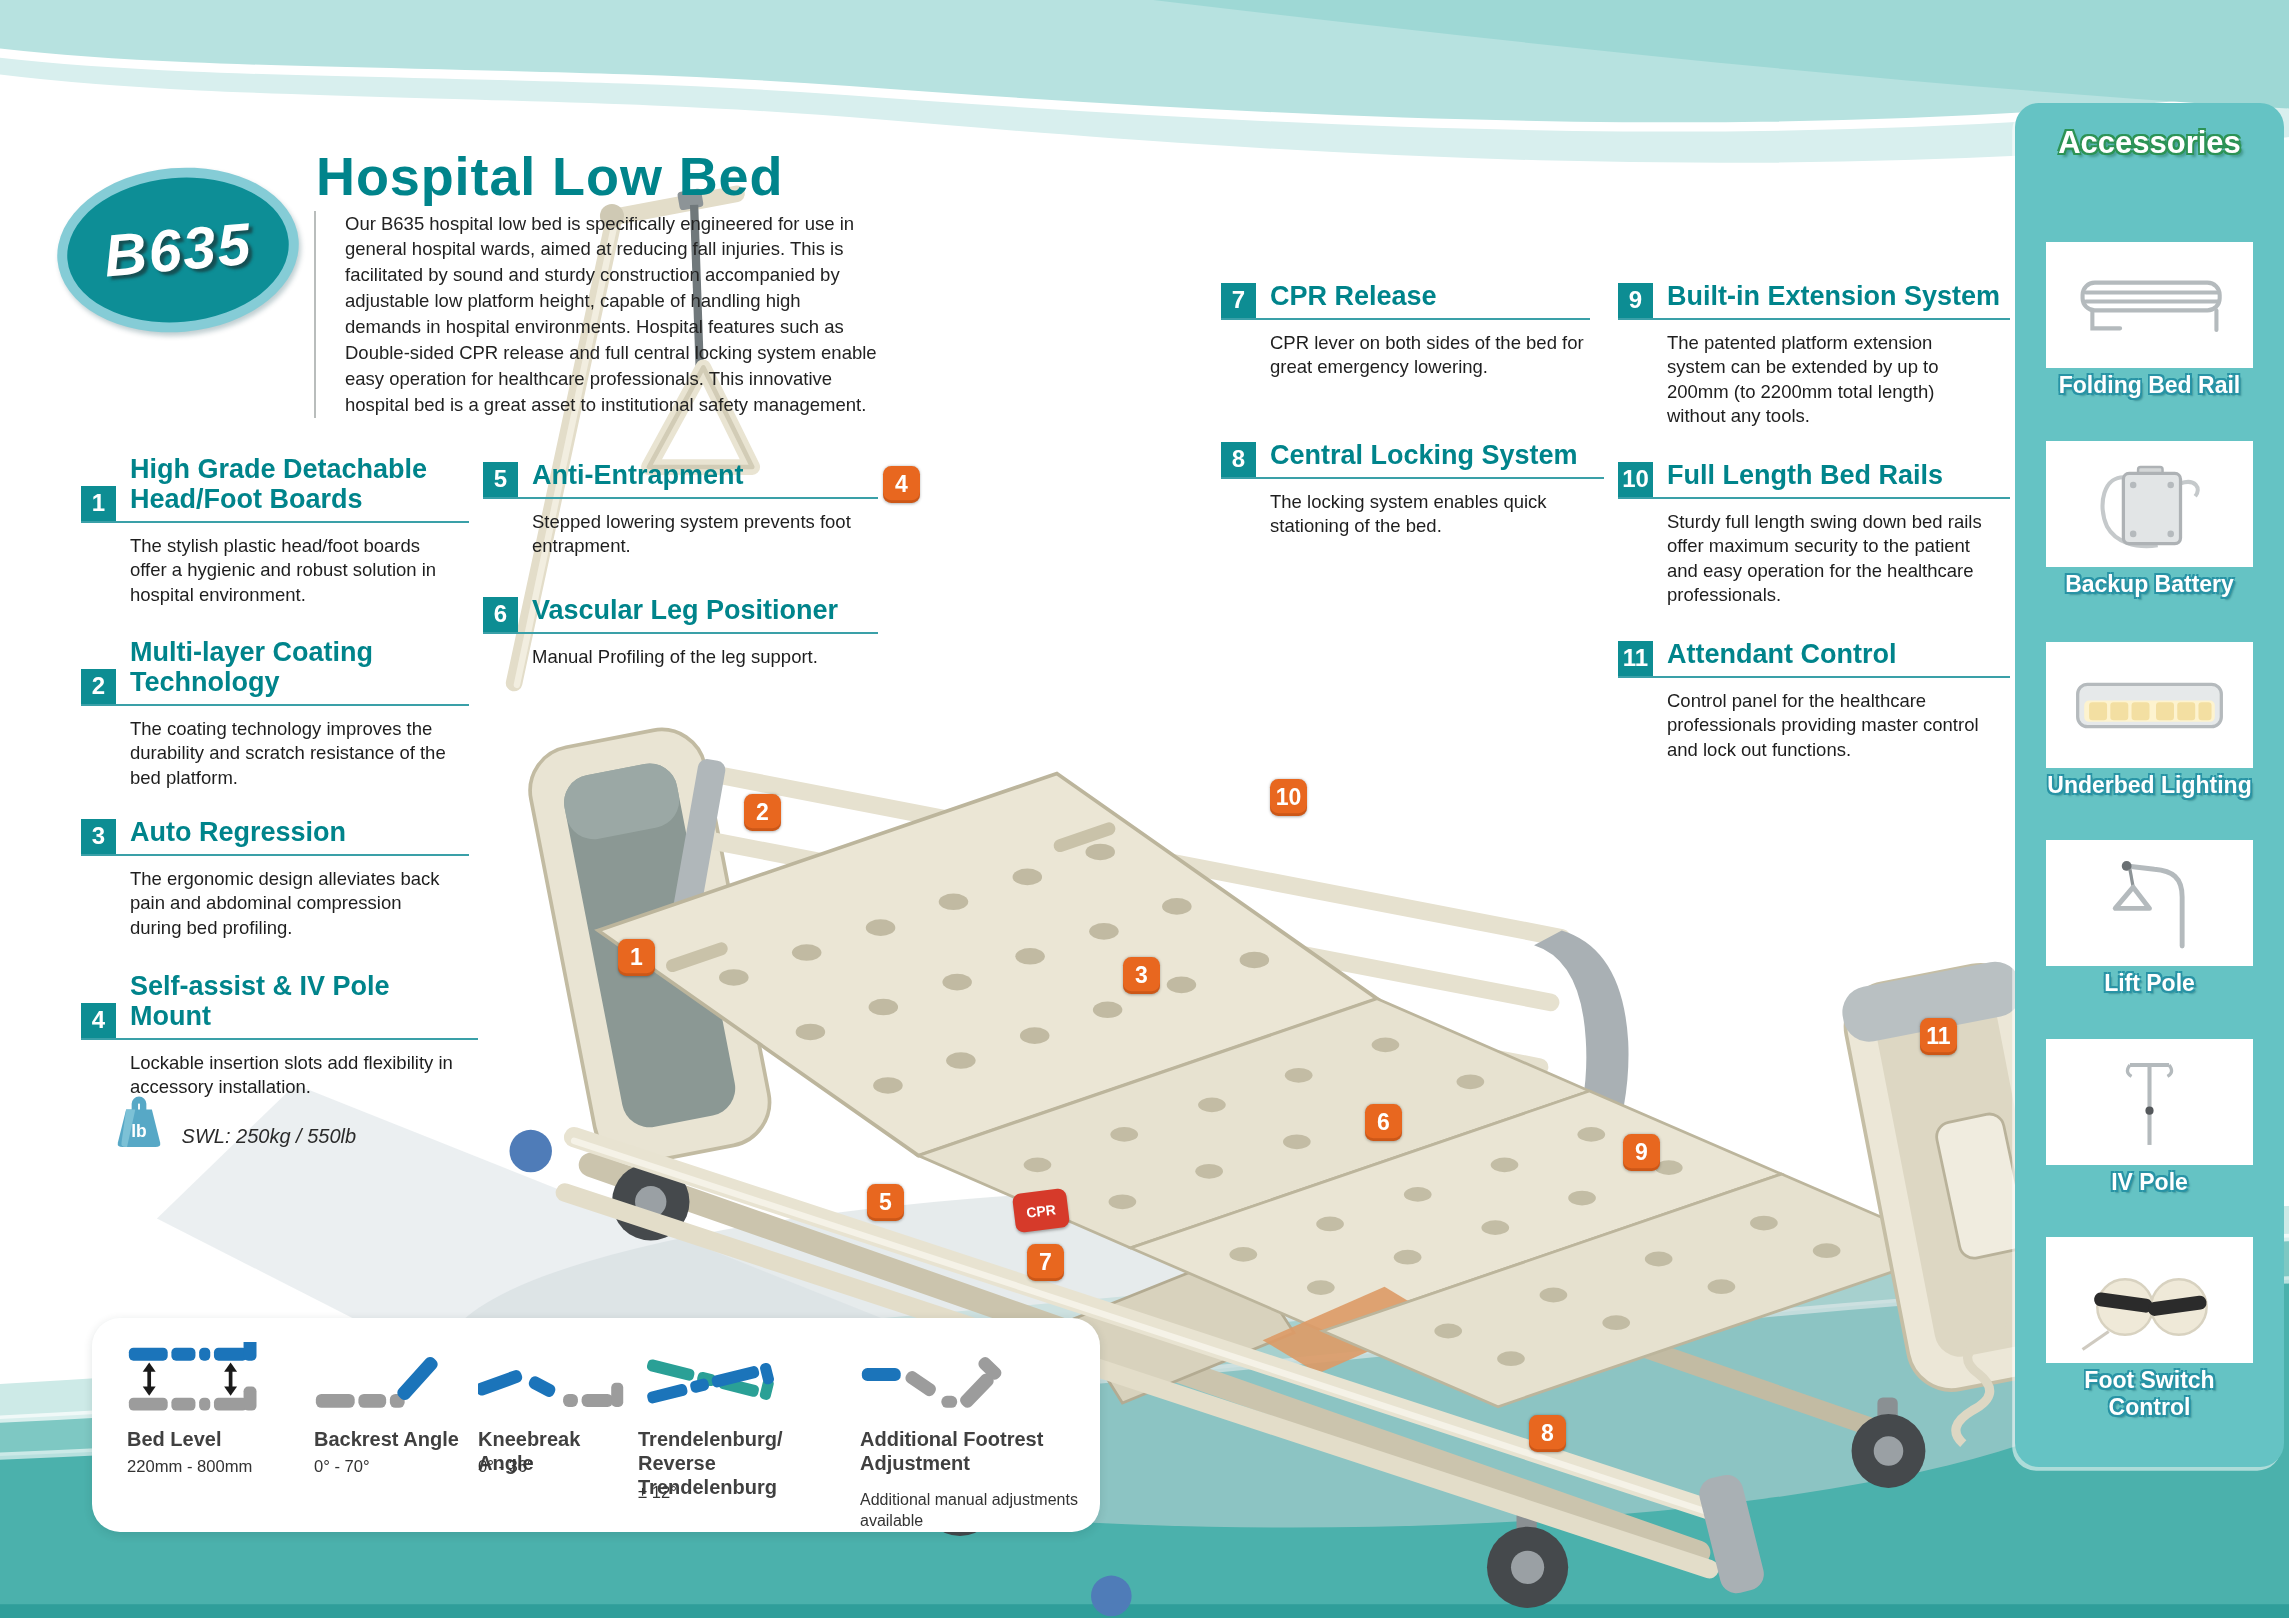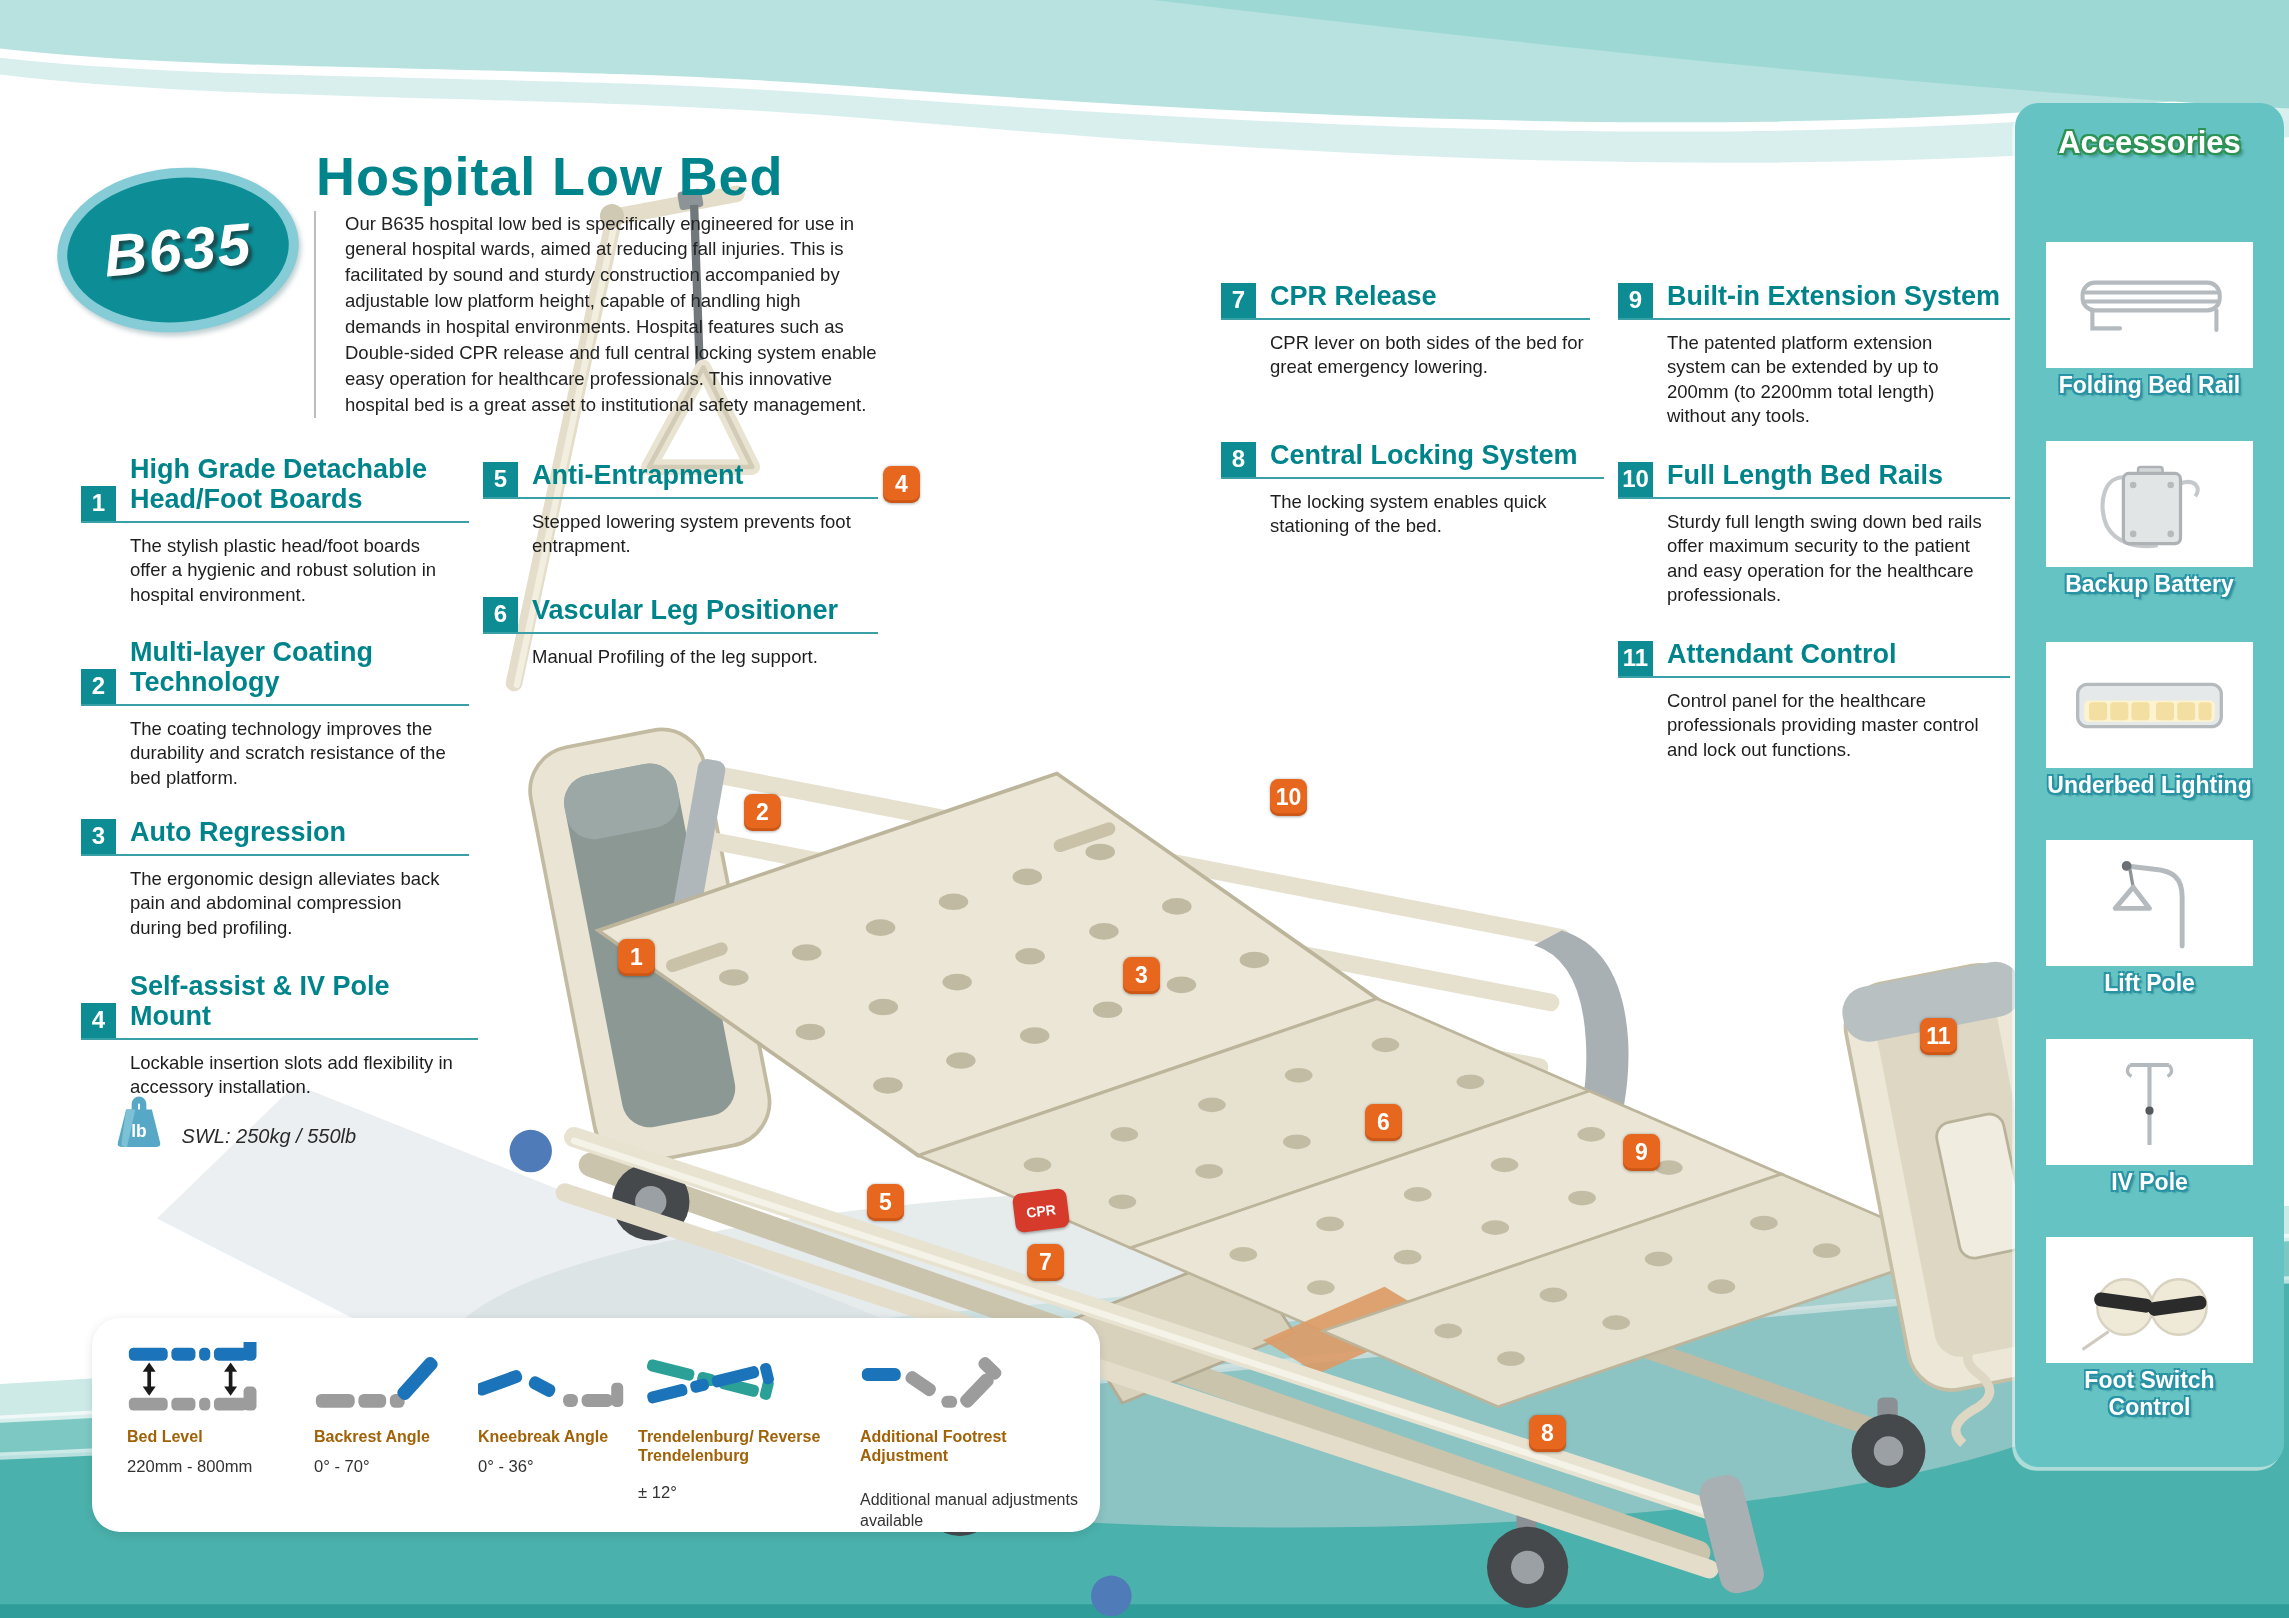--- a/index.html
+++ b/index.html
@@ -57,21 +57,21 @@
   .acc-card{position:absolute;left:31px;width:207px;}
   .acc-img{width:207px;height:126px;background:#ffffff;display:flex;align-items:center;justify-content:center;}
   .acc-label{margin-top:3.7px;text-align:center;color:#ffffff;font-size:23px;font-weight:bold;
           text-shadow:-1.8px -1.8px 0 #2893a5,1.8px -1.8px 0 #2893a5,-1.8px 1.8px 0 #2893a5,1.8px 1.8px 0 #2893a5,2.8px 2.8px 1.8px rgba(0,70,80,.35);}
 
   
   .spec-box{position:absolute;left:92px;top:1318px;width:1008px;height:214px;z-index:4;
           background:#ffffff;border-radius:28px;box-shadow:0 2.8px 9.2px rgba(0,40,40,.12);}
   .spec-item{position:absolute;top:0;height:100%;}
   .spec-icon{position:absolute;top:24px;left:0;}
-  .spec-title{position:absolute;top:109px;left:0;font-size:16px;font-weight:bold;color:#a16207;line-height:1.2;}
+  .spec-title{position:absolute;top:109px;left:0;font-size:20px;font-weight:bold;color:#404040;line-height:1.2;}
   .spec-value{position:absolute;left:0;font-size:16.6px;color:#333;line-height:1.3;}
 </style>
 </head>
 <body>
 
 <div class="page">
 
   <svg class="top-waves" width="2290" height="222" viewBox="0 0 2481 240" preserveAspectRatio="none">
     <path fill="#d8efee" stroke="#ffffff" stroke-width="10" d="M-12,-12 H2493 V152 C1900,208 1400,172 950,134 C600,104 250,118 -12,84 Z"></path>
     <path fill="#b7e2e0" stroke="#ffffff" stroke-width="10" d="M-12,-12 H2493 V100 C1980,162 1430,136 920,98 C560,72 240,86 -12,56 Z"></path>

